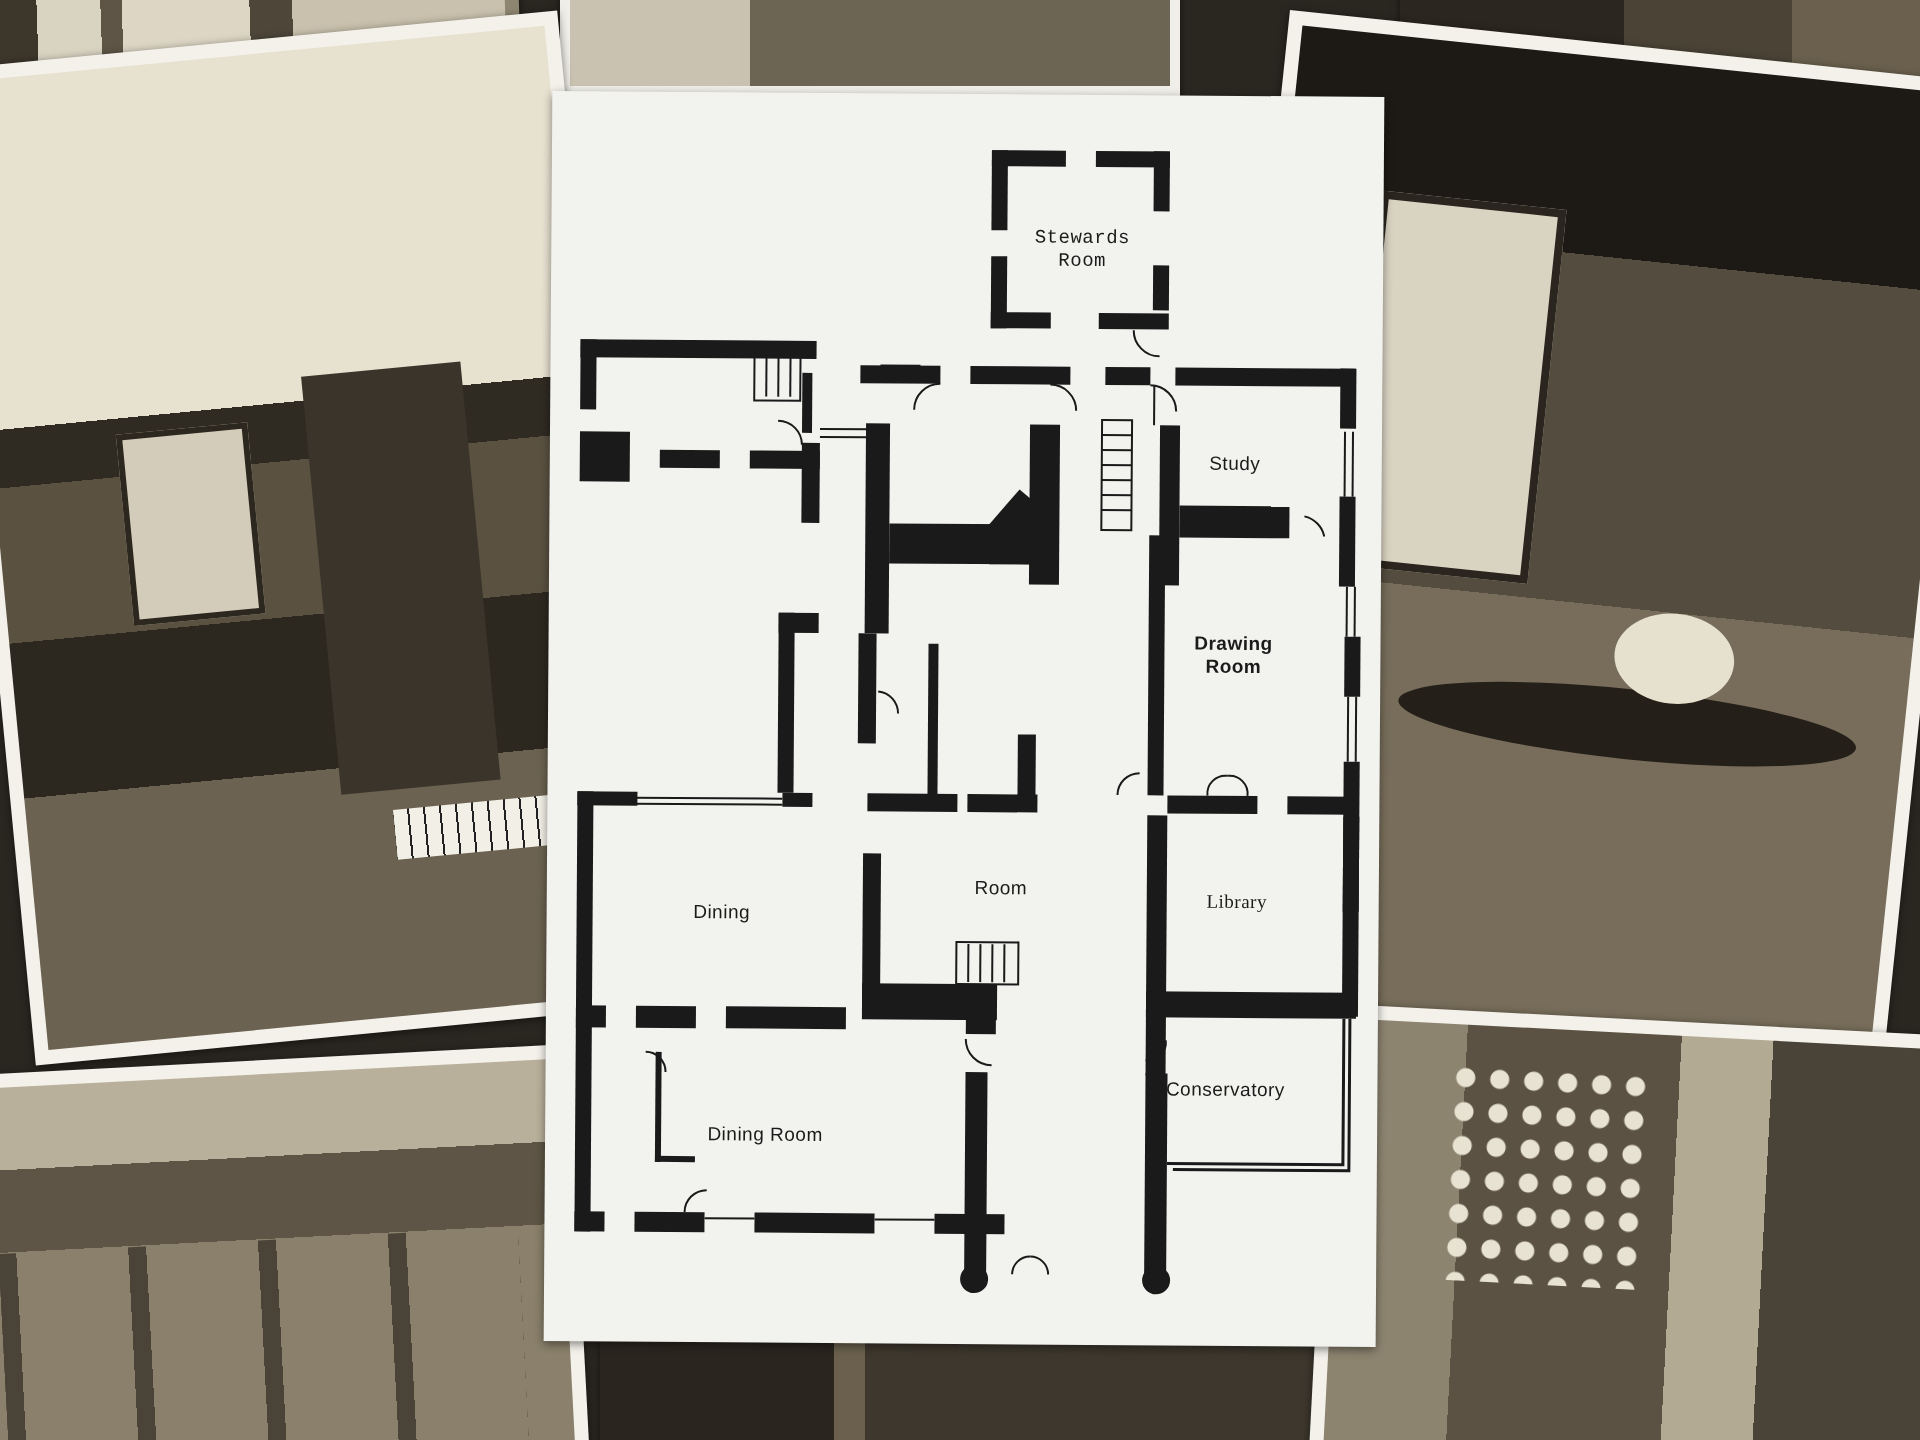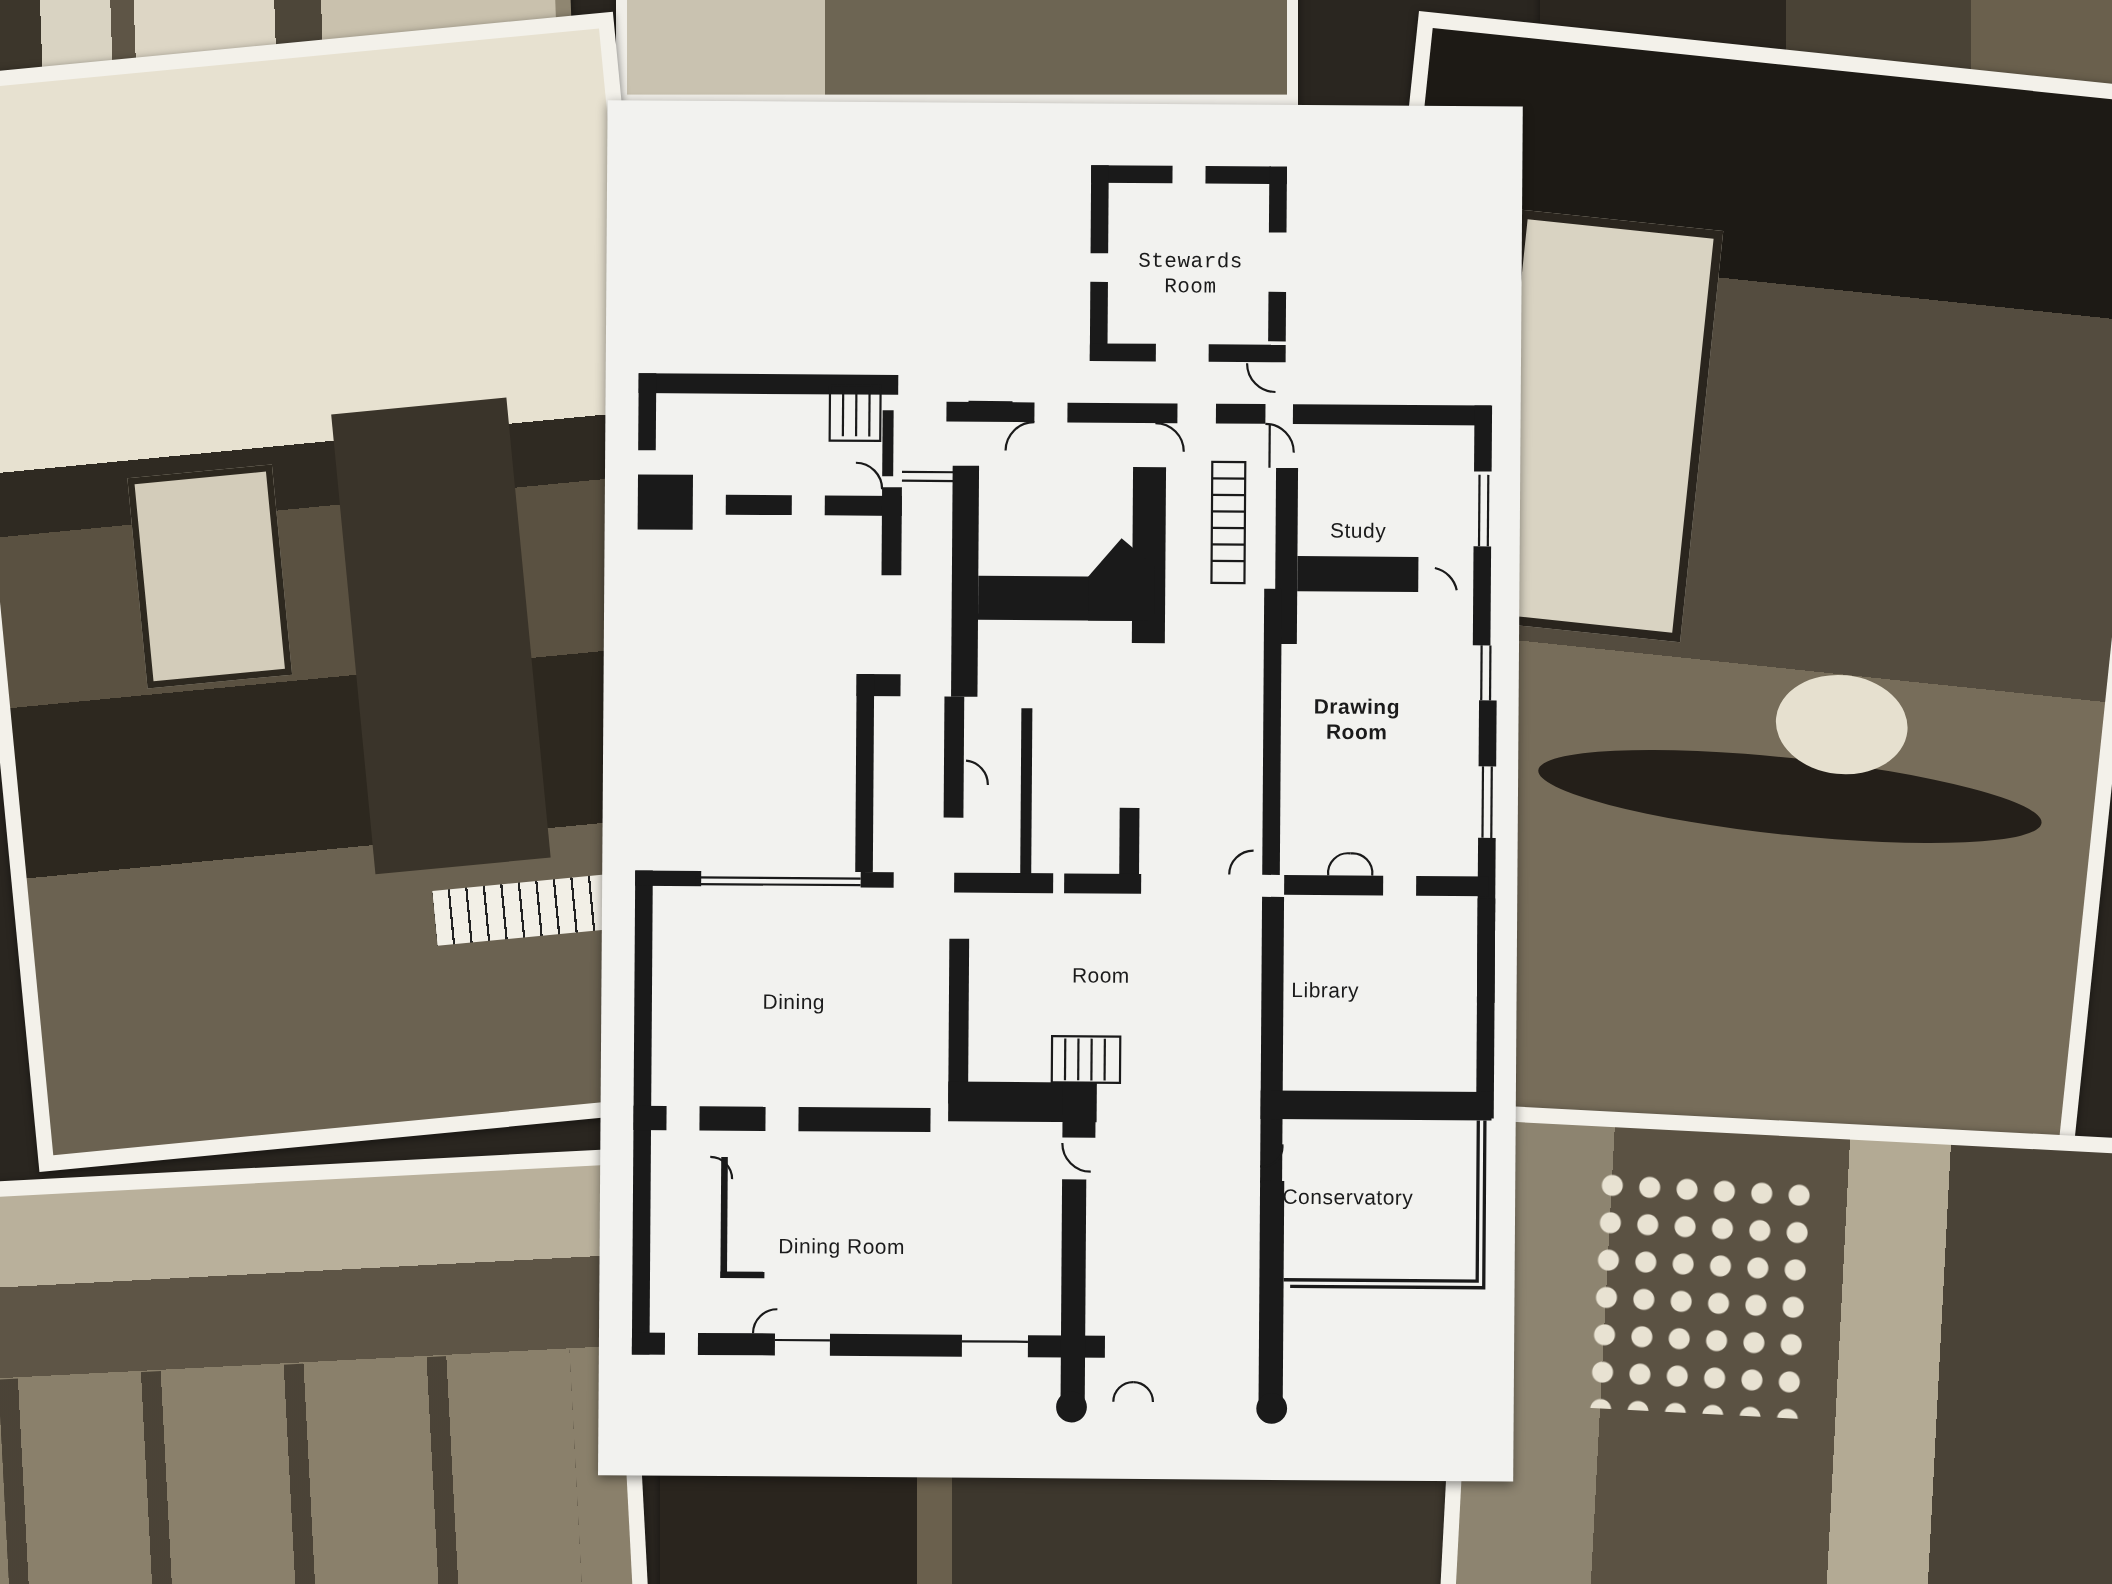--- a/index.html
+++ b/index.html
@@ -185,34 +185,34 @@
       <line x1="160" y1="1126" x2="210" y2="1126"></line>
       <line x1="330" y1="1126" x2="390" y2="1126"></line>
       <line x1="604" y1="290" x2="604" y2="330"></line>
     </g>
   </svg>
 
   <div class="room-label" style="left:482px;top:132px;width:98px;font-family:Liberation Mono, monospace;">
     <div>Stewards</div>
     <div>Room</div>
   </div>
-  <div class="room-label" style="left:640px;top:356px;width:90px;margin-top:20px;">
+  <div class="room-label" style="left:640px;top:356px;width:90px;">
     <div>Study</div>
   </div>
   <div class="room-label" style="left:630px;top:536px;width:110px;font-weight:bold;">
     <div>Drawing</div>
     <div>Room</div>
   </div>
   <div class="room-label" style="left:414px;top:782px;width:80px;">
     <div>Room</div>
   </div>
   <div class="room-label" style="left:120px;top:808px;width:110px;">
     <div>Dining</div>
   </div>
-  <div class="room-label" style="left:608px;top:794px;width:100px;">
+  <div class="room-label" style="left:640px;top:794px;width:100px;font-family:Liberation Serif, serif;">
     <div>Library</div>
   </div>
   <div class="room-label" style="left:560px;top:982px;width:240px;">
     <div>Conservatory</div>
   </div>
   <div class="room-label" style="left:140px;top:1030px;width:160px;">
     <div>Dining Room</div>
   </div>
 </div>
 

